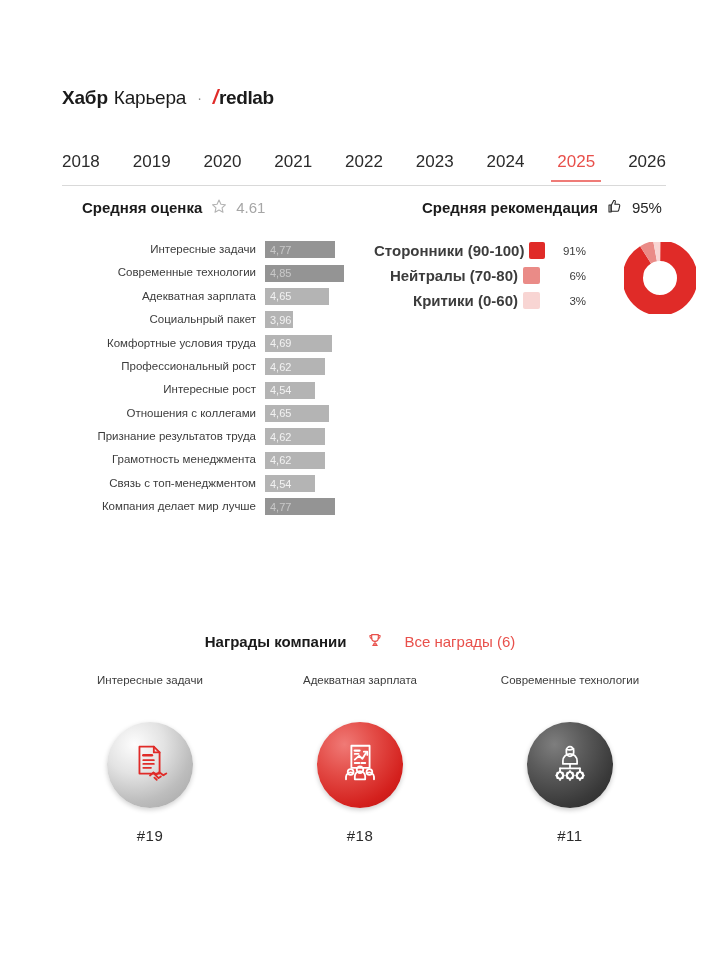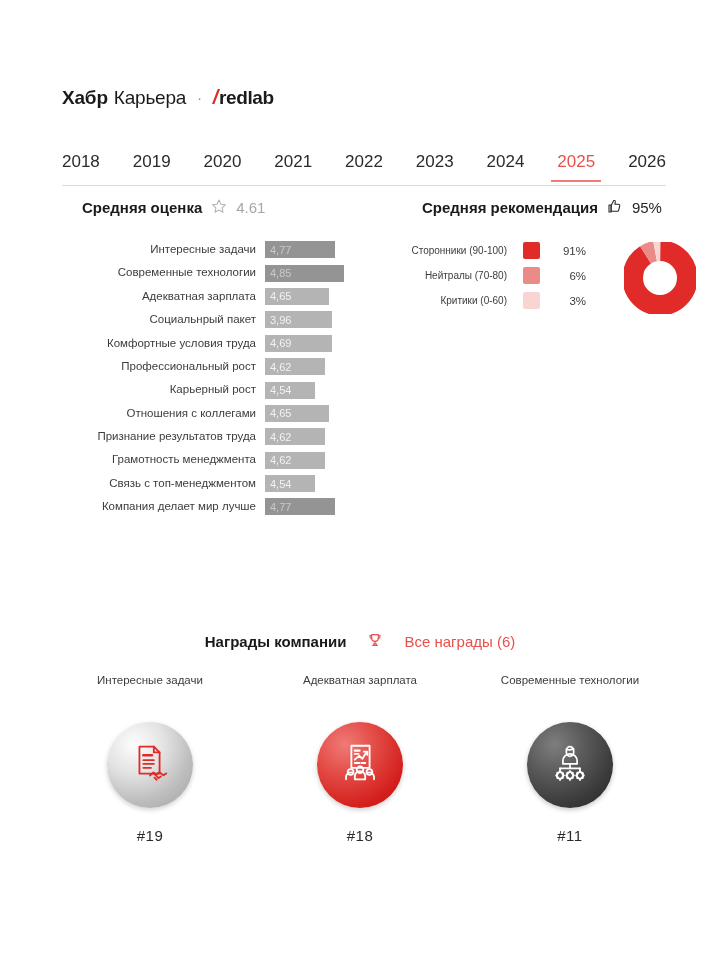--- a/index.html
+++ b/index.html
@@ -74,22 +74,22 @@
     font-size:11px;
   }
   .rating-bar.dark{background:#949494;color:#c9c9c9;}
   .rating-bar.light{background:#b4b4b4;color:#f2f2f2;}
 
   
   .rec-block{position:absolute;left:374px;top:238px;width:316px;}
   .rec-legend{position:absolute;left:0;top:0;width:212px;}
   .rec-row{display:flex;align-items:center;height:25px;}
   .rec-name{
-    flex:1;text-align:right;padding-right:16px;
-    font-size:10px;color:#3c3c3c;white-space:nowrap;
+    flex:1;text-align:right;padding-right:5px;
+    font-size:15px;color:#3c3c3c;white-space:nowrap;font-weight:bold;
   }
   .rec-swatch{width:17px;height:17px;border-radius:2px;}
   .rec-pct{width:46px;text-align:right;font-size:11.5px;color:#3c3c3c;}
 
   .donut{position:absolute;left:250px;top:4px;width:72px;height:72px;}
 
   
   .awards-head{
     position:absolute;left:0;right:0;top:632px;
     display:flex;justify-content:center;align-items:center;gap:21px;
@@ -186,35 +186,35 @@
     <div class="rating-bar dark" style="width:79px">4,85</div>
   </div>
 
   <div class="rating-row">
     <div class="rating-label">Адекватная зарплата</div>
     <div class="rating-bar light" style="width:64px">4,65</div>
   </div>
 
   <div class="rating-row">
     <div class="rating-label">Социальнрый пакет</div>
-    <div class="rating-bar light" style="width:67px">3,96</div>
+    <div class="rating-bar light" style="width:28px">3,96</div>
   </div>
 
   <div class="rating-row">
     <div class="rating-label">Комфортные условия труда</div>
     <div class="rating-bar light" style="width:67px">4,69</div>
   </div>
 
   <div class="rating-row">
     <div class="rating-label">Профессиональный рост</div>
     <div class="rating-bar light" style="width:60px">4,62</div>
   </div>
 
   <div class="rating-row">
-    <div class="rating-label">Карьерный рост</div>
+    <div class="rating-label">Интересные рост</div>
     <div class="rating-bar light" style="width:50px">4,54</div>
   </div>
 
   <div class="rating-row">
     <div class="rating-label">Отношения с коллегами</div>
     <div class="rating-bar light" style="width:64px">4,65</div>
   </div>
 
   <div class="rating-row">
     <div class="rating-label">Признание результатов труда</div>

